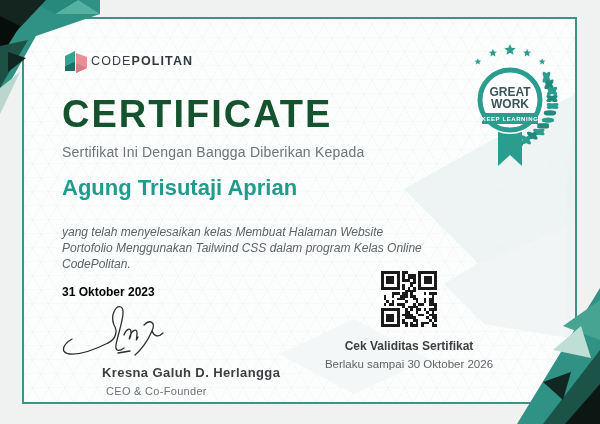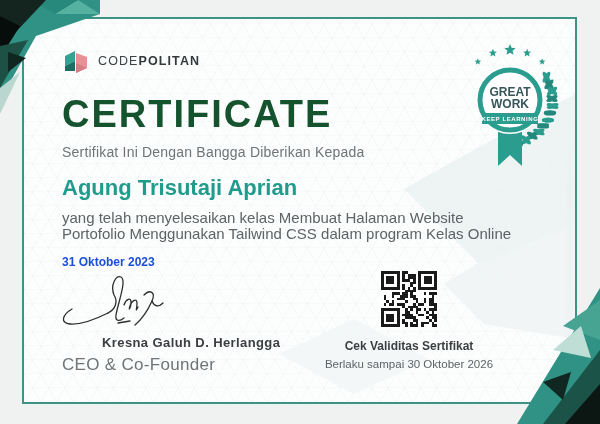--- a/index.html
+++ b/index.html
@@ -18,32 +18,32 @@
     position:absolute;inset:0;pointer-events:none;
     background:
       radial-gradient(closest-side at 99% 62%, rgba(242,205,199,0.55), rgba(242,205,199,0) 75%),
       repeating-linear-gradient(60deg, rgba(120,150,150,0.045) 0 1px, transparent 1px 14px),
       repeating-linear-gradient(-60deg, rgba(120,150,150,0.045) 0 1px, transparent 1px 14px),
       repeating-linear-gradient(0deg, rgba(120,150,150,0.03) 0 1px, transparent 1px 14px);
   }
   .watermark{position:absolute;inset:0;pointer-events:none;}
   .content{position:relative;z-index:1;padding:0 38px;}
   
-  .logo-row{display:flex;align-items:center;gap:9px;margin-top:28px;height:28px;}
+  .logo-row{display:flex;align-items:center;gap:2px;margin-top:28px;height:28px;}
   .brand{font-size:12.5px;letter-spacing:1.1px;color:#3a4247;font-weight:400;}
   .brand b{font-weight:700;color:#32393d;}
   
   .title{margin-top:20px;font-size:38px;font-weight:800;letter-spacing:2px;color:#14532d;line-height:1;}
   .subtitle{margin-top:11px;font-size:14px;color:#6e7478;letter-spacing:.2px;}
   .name{margin-top:15px;font-size:22px;font-weight:700;color:#1f9c8c;}
-  .desc{margin-top:9px;font-size:15px;line-height:16px;color:#5d6367;}
-  .date{margin-top:13px;font-size:12px;font-weight:700;color:#1d4ed8;}
+  .desc{margin-top:23px;font-size:12px;line-height:16px;color:#5d6367;font-style:italic;}
+  .date{margin-top:13px;font-size:12px;font-weight:700;color:#000000;}
   .sig{margin-top:2px;margin-left:-4px;}
   .signer{margin-top:0;font-size:13px;font-weight:700;color:#3b3f42;letter-spacing:.4px;margin-left:40px;}
-  .role{margin-top:5px;font-size:17px;color:#6e7478;letter-spacing:.3px;}
+  .role{margin-top:5px;font-size:11px;color:#6e7478;letter-spacing:.3px;margin-left:44px;}
   
   .badge{position:absolute;left:424px;top:23px;z-index:2;}
   
   .validation{position:absolute;right:26px;top:251px;width:280px;text-align:center;z-index:2;}
   .qr{width:56px;height:56px;background:#fff;padding:1px;display:inline-block;}
   .v-title{margin-top:7px;font-size:12px;font-weight:700;color:#3b3f42;}
   .v-url{margin-top:5px;font-size:11.5px;color:#5d6367;}
   .v-until{margin-top:5px;font-size:11.5px;color:#5d6367;}
   
   .corner-tl{position:absolute;left:0;top:0;z-index:3;}
@@ -94,20 +94,21 @@
         <span class="brand"><span>CODE</span><b>POLITAN</b></span>
       </div>
 
       <div class="title">CERTIFICATE</div>
       <div class="subtitle">Sertifikat Ini Dengan Bangga Diberikan Kepada</div>
       <div class="name">Agung Trisutaji Aprian</div>
 
       <div class="desc">
         <div>yang telah menyelesaikan kelas Membuat Halaman Website</div>
         <div>Portofolio Menggunakan Tailwind CSS dalam program Kelas Online</div>
+        <div>CodePolitan.</div>
       </div>
 
       <div class="date">31 Oktober 2023</div>
 
       <svg class="sig" width="120" height="60" viewBox="0 0 120 60">
         <g fill="none" stroke="#2e2e2e" stroke-width="1.3" stroke-linecap="round">
           <path d="M14 38 C4 44 2 52 12 53 C24 54 38 48 50 42"></path>
           <path d="M50 42 C58 38 60 30 56 24 C52 14 58 4 63 6 C69 9 60 32 58 44 C57 50 61 51 66 47"></path>
           <path d="M66 34 C68 28 73 26 73 31 C73 37 70 41 72 35 C74 29 79 27 79 32 C79 38 77 42 80 36"></path>
           <path d="M86 24 C92 18 98 21 94 30 C90 39 84 48 77 54"></path>

